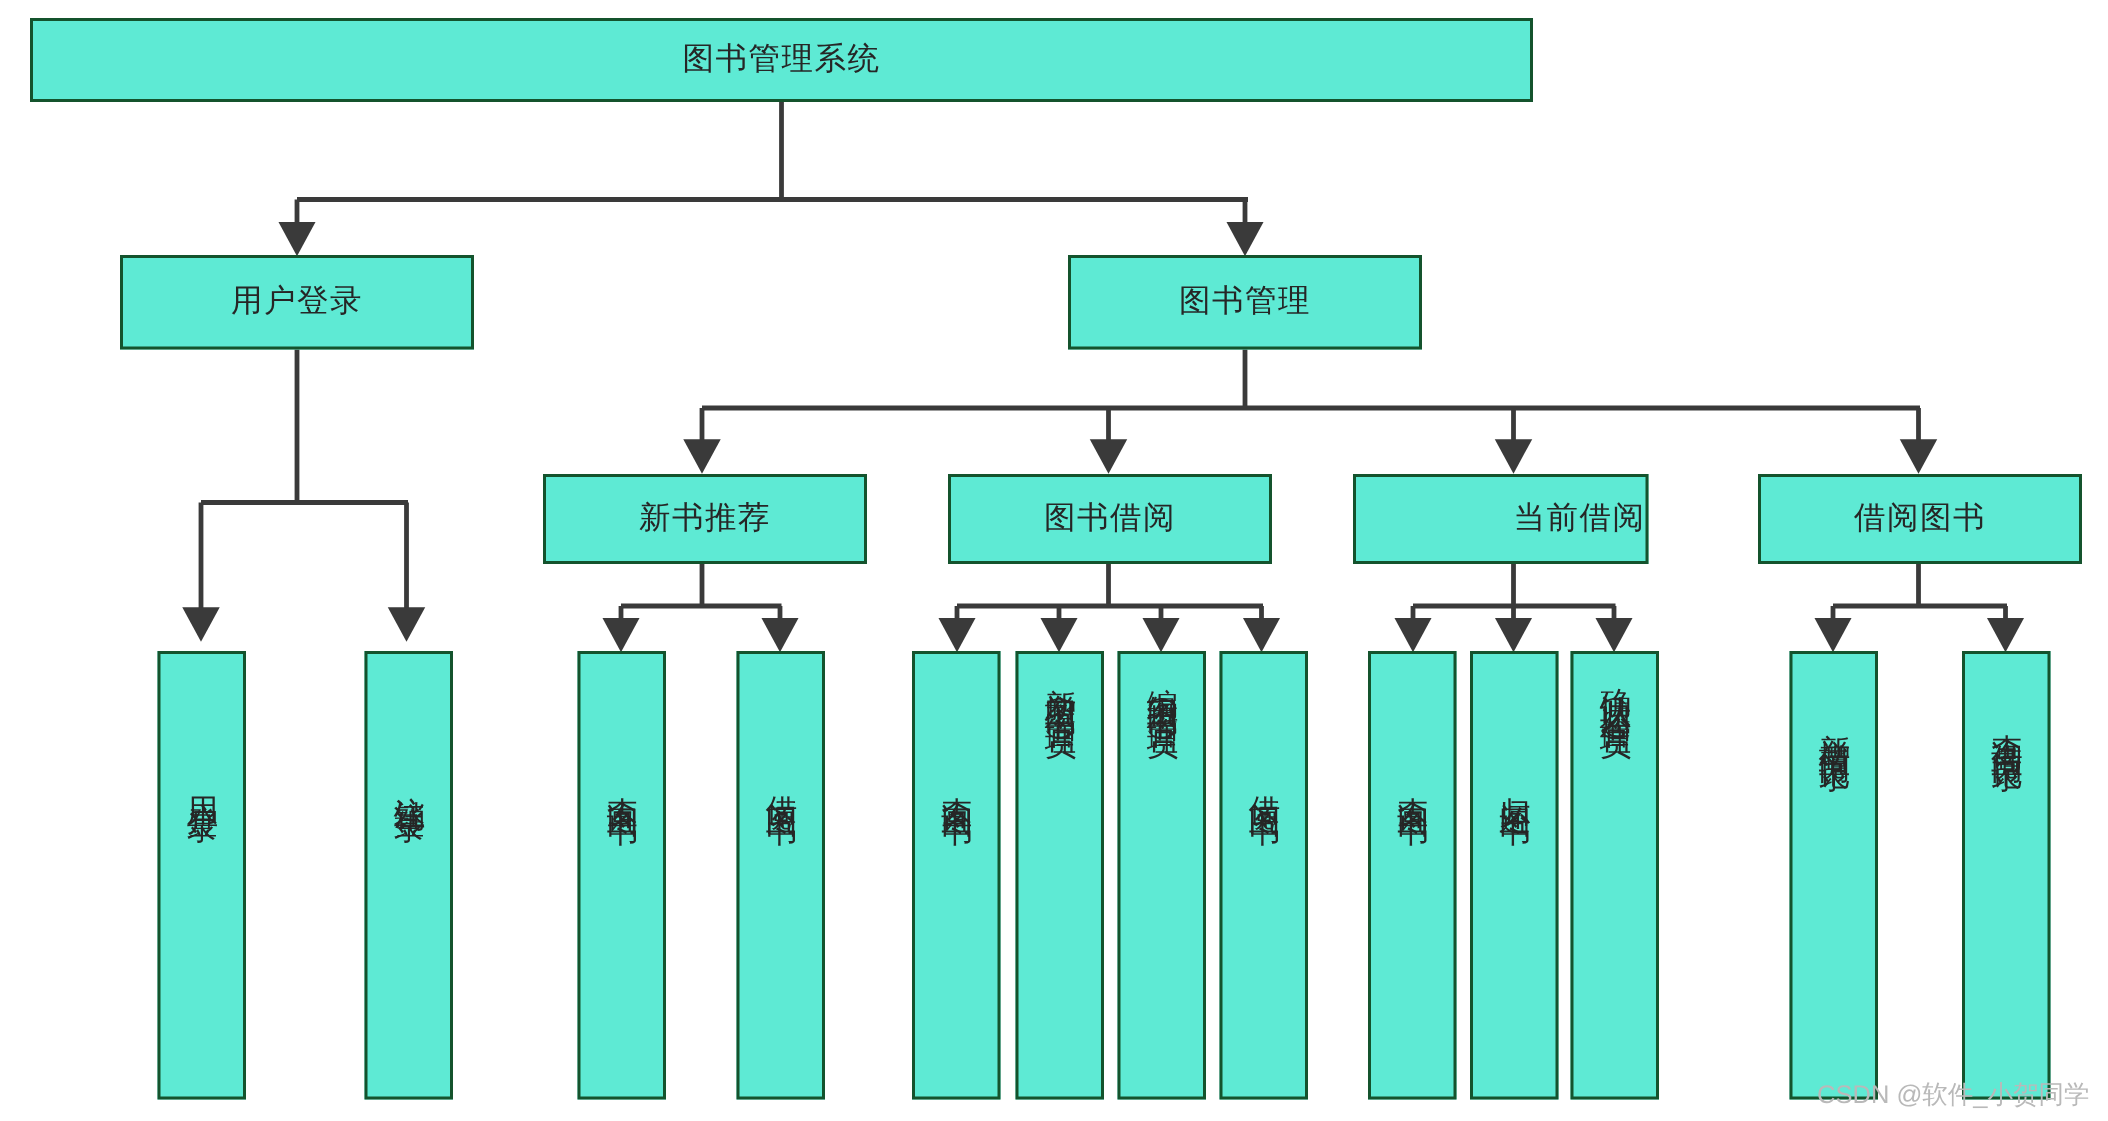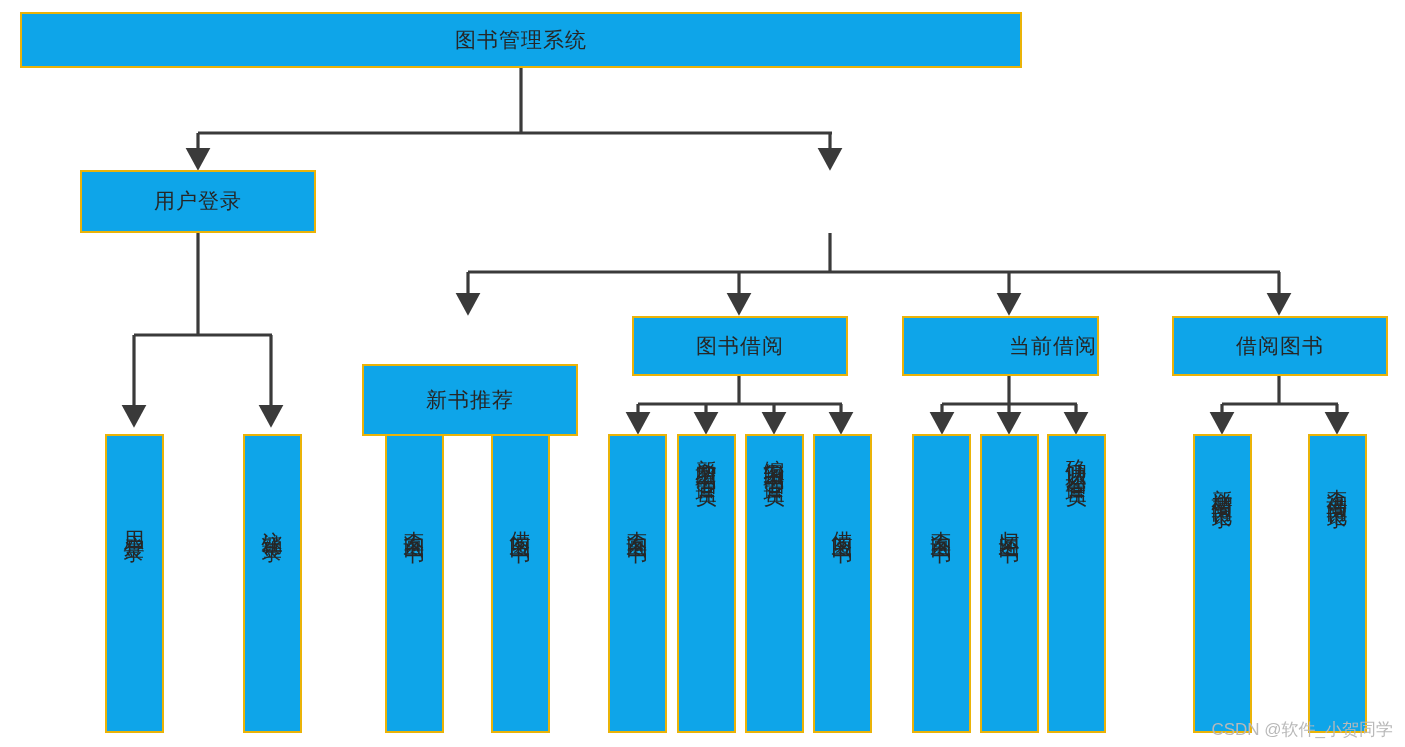--- a/index.html
+++ b/index.html
@@ -21,22 +21,22 @@
     position: absolute;
     left: 0;
     top: 0;
     width: 1405px;
     height: 747px;
     pointer-events: none;
   }
   .node {
     position: absolute;
     box-sizing: border-box;
-    border: 2px solid #eab308;
-    background: #0ea5e9;
+    border: 2px solid #14532d;
+    background: #5eead4;
     display: flex;
     align-items: center;
     justify-content: center;
     color: #262626;
     z-index: 2;
   }
   .node .label {
     display: block;
     text-align: center;
     line-height: 1.18;
@@ -126,22 +126,25 @@
     </g>
   </svg>
 
   <div class="node horizontal" style="left:20px; top:12px; width:1002px; height:56px;">
     <span class="label">图书管理系统</span>
   </div>
 
   <div class="node horizontal" style="left:80px; top:170px; width:236px; height:63px;">
     <span class="label">用户登录</span>
   </div>
-
-  <div class="node horizontal" style="left:362px; top:316px; width:216px; height:72px;margin-top:48px;">
+  <div class="node horizontal" style="left:712px; top:170px; width:236px; height:63px;">
+    <span class="label">图书管理</span>
+  </div>
+
+  <div class="node horizontal" style="left:362px; top:316px; width:216px; height:60px;">
     <span class="label">新书推荐</span>
   </div>
   <div class="node horizontal" style="left:632px; top:316px; width:216px; height:60px;">
     <span class="label">图书借阅</span>
   </div>
   <div class="node horizontal" style="left:902px; top:316px; width:197px; height:60px;justify-content:flex-end;">
     <span class="label">当前借阅</span>
   </div>
   <div class="node horizontal" style="left:1172px; top:316px; width:216px; height:60px;">
     <span class="label">借阅图书</span>

